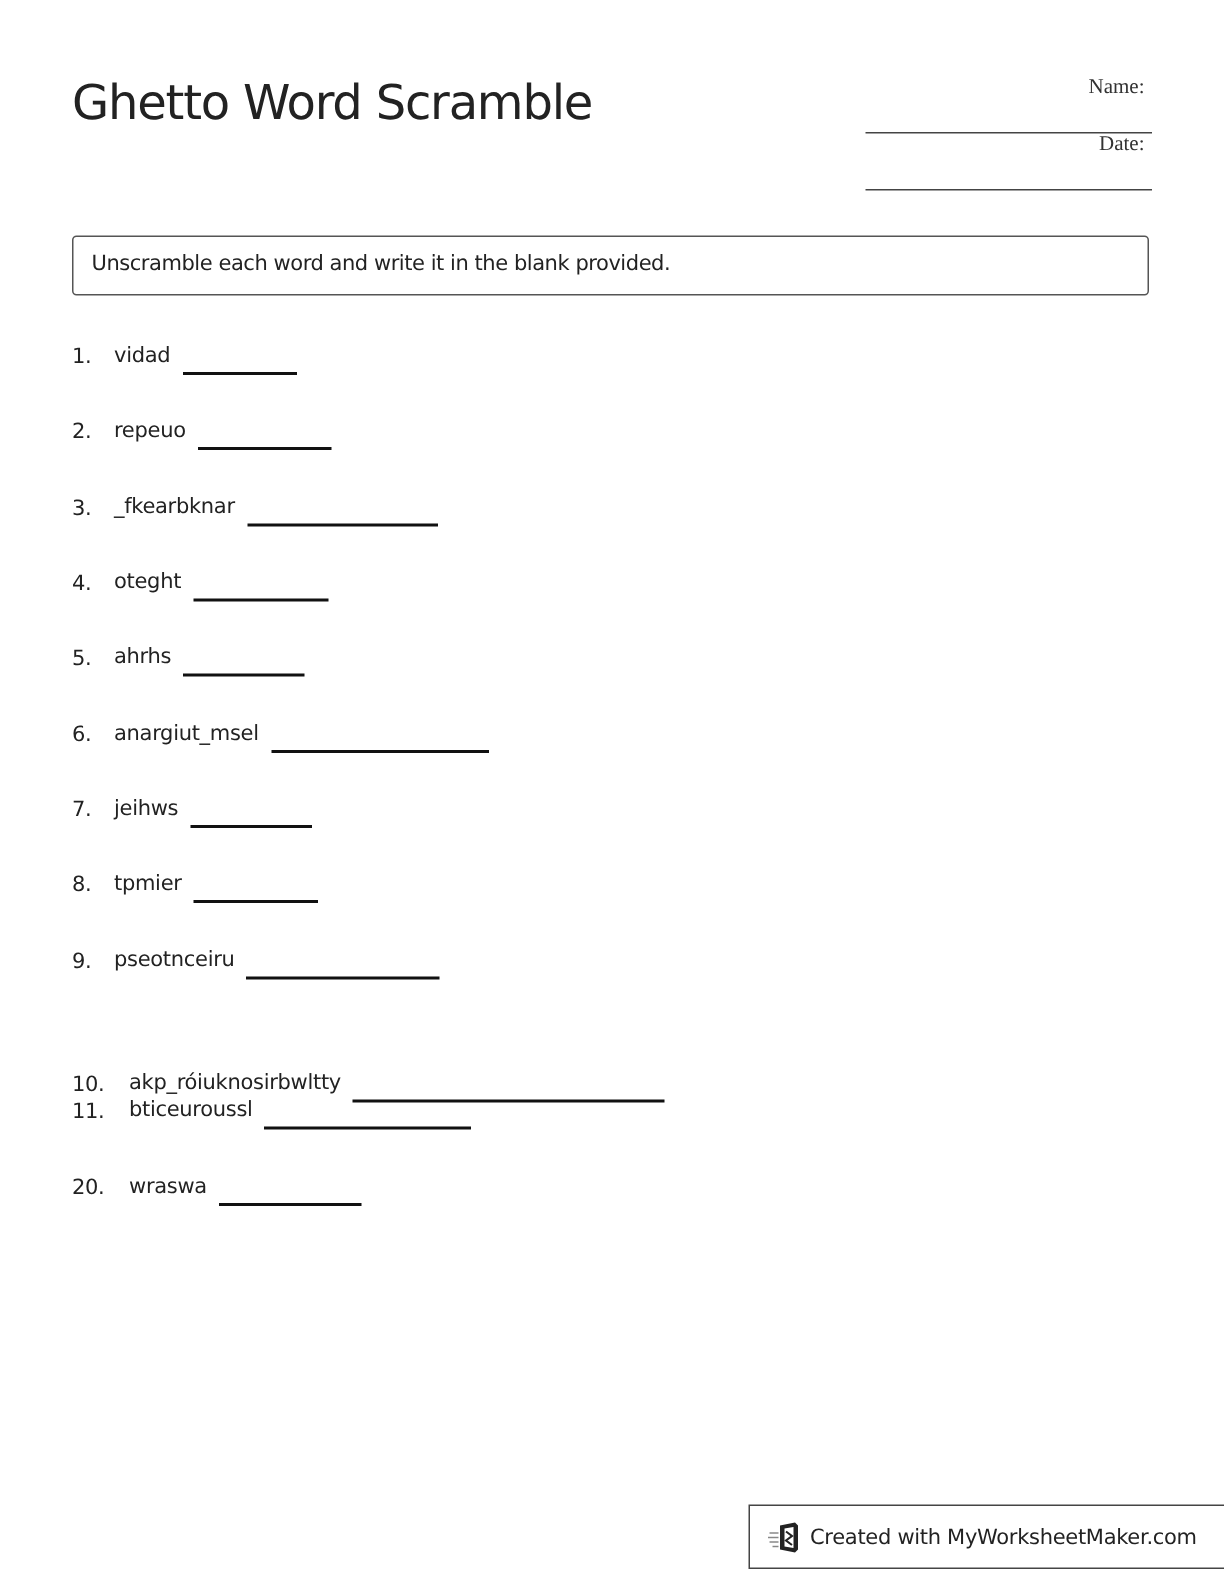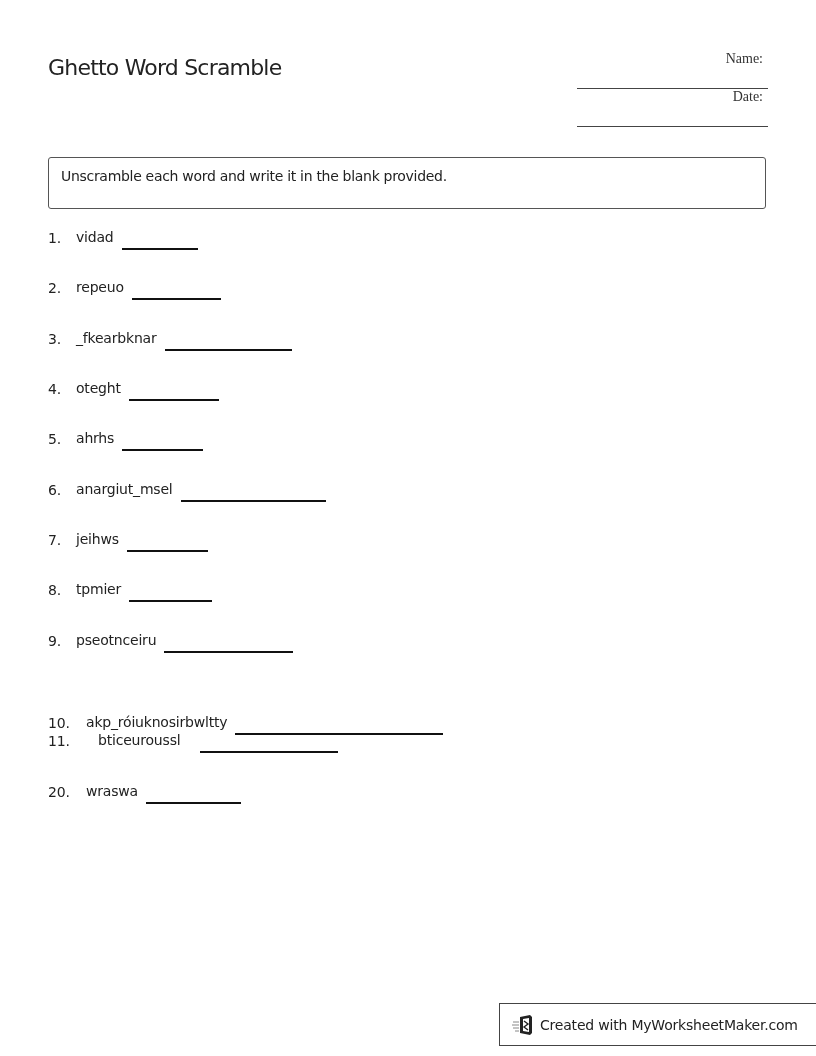--- a/index.html
+++ b/index.html
@@ -13,21 +13,21 @@
       position: relative;
       overflow: hidden;
       font-family: "DejaVu Sans", sans-serif;
       color: #222222;
     }
     .title {
       position: absolute;
       left: 48px;
       top: 46px;
       font-family: "DejaVu Sans", sans-serif;
-      font-size: 22px;
+      font-size: 32px;
       font-weight: normal;
       letter-spacing: -0.8px;
       color: #222222;
       margin: 0;
       line-height: 44px;
     }
     .meta-row {
       position: absolute;
       right: 48px;
       display: flex;
@@ -46,21 +46,21 @@
     .meta-line {
       width: 191px;
       border-bottom: 1px solid #444444;
       height: 20px;
     }
     .instructions {
       position: absolute;
       left: 48px;
       top: 157px;
       width: 718px;
-      height: 52px;
+      height: 40px;
       border: 1px solid #555555;
       border-radius: 3px;
       box-sizing: border-box;
       font-size: 14px;
       letter-spacing: -0.3px;
       line-height: 36px;
       padding-left: 12px;
       color: #222222;
     }
     .question {
@@ -174,21 +174,21 @@
     <div class="question" style="top: 629px;">
       <span class="q-num">9.</span>
       <span class="q-word">pseotnceiru</span>
       <span class="q-blank" style="width: 129px;"></span>
     </div>
     <div class="question" style="top: 711px; align-items: flex-end;">
       <span class="q-num wide">10.</span>
       <span class="q-word">akp_róiuknosirbwltty</span>
       <span class="q-blank" style="width: 208px;"></span>
     </div>
-    <div class="question" style="top: 729px; gap: 12px;">
+    <div class="question" style="top: 729px;">
       <span class="q-num wide">11.</span>
       <span class="q-word">bticeuroussl</span>
       <span class="q-blank" style="width: 138px;"></span>
     </div>
     <div class="question" style="top: 780px;">
       <span class="q-num wide">20.</span>
       <span class="q-word">wraswa</span>
       <span class="q-blank" style="width: 95px;"></span>
     </div>
   </div>

